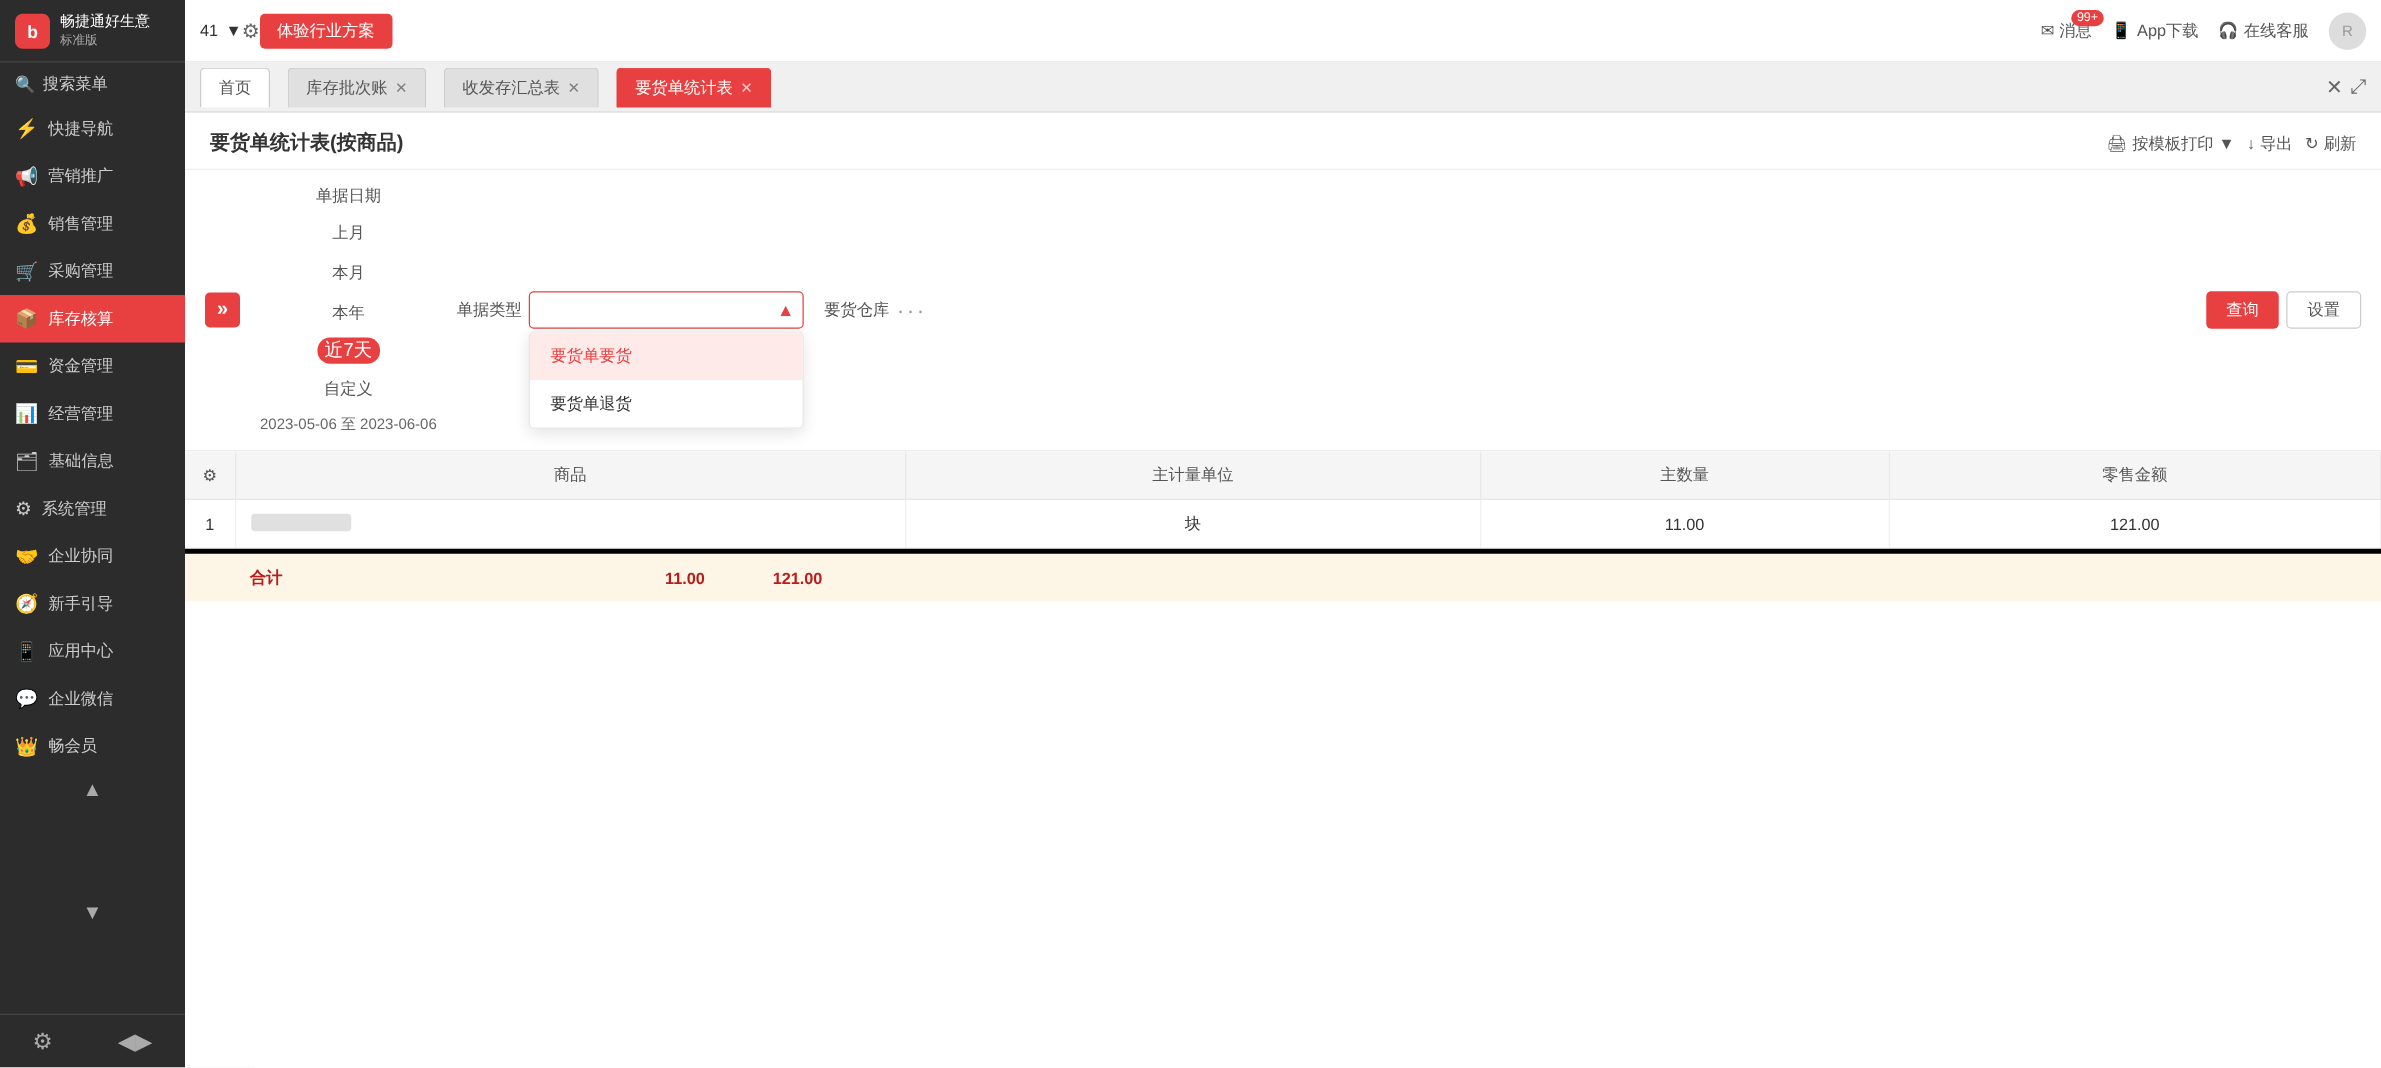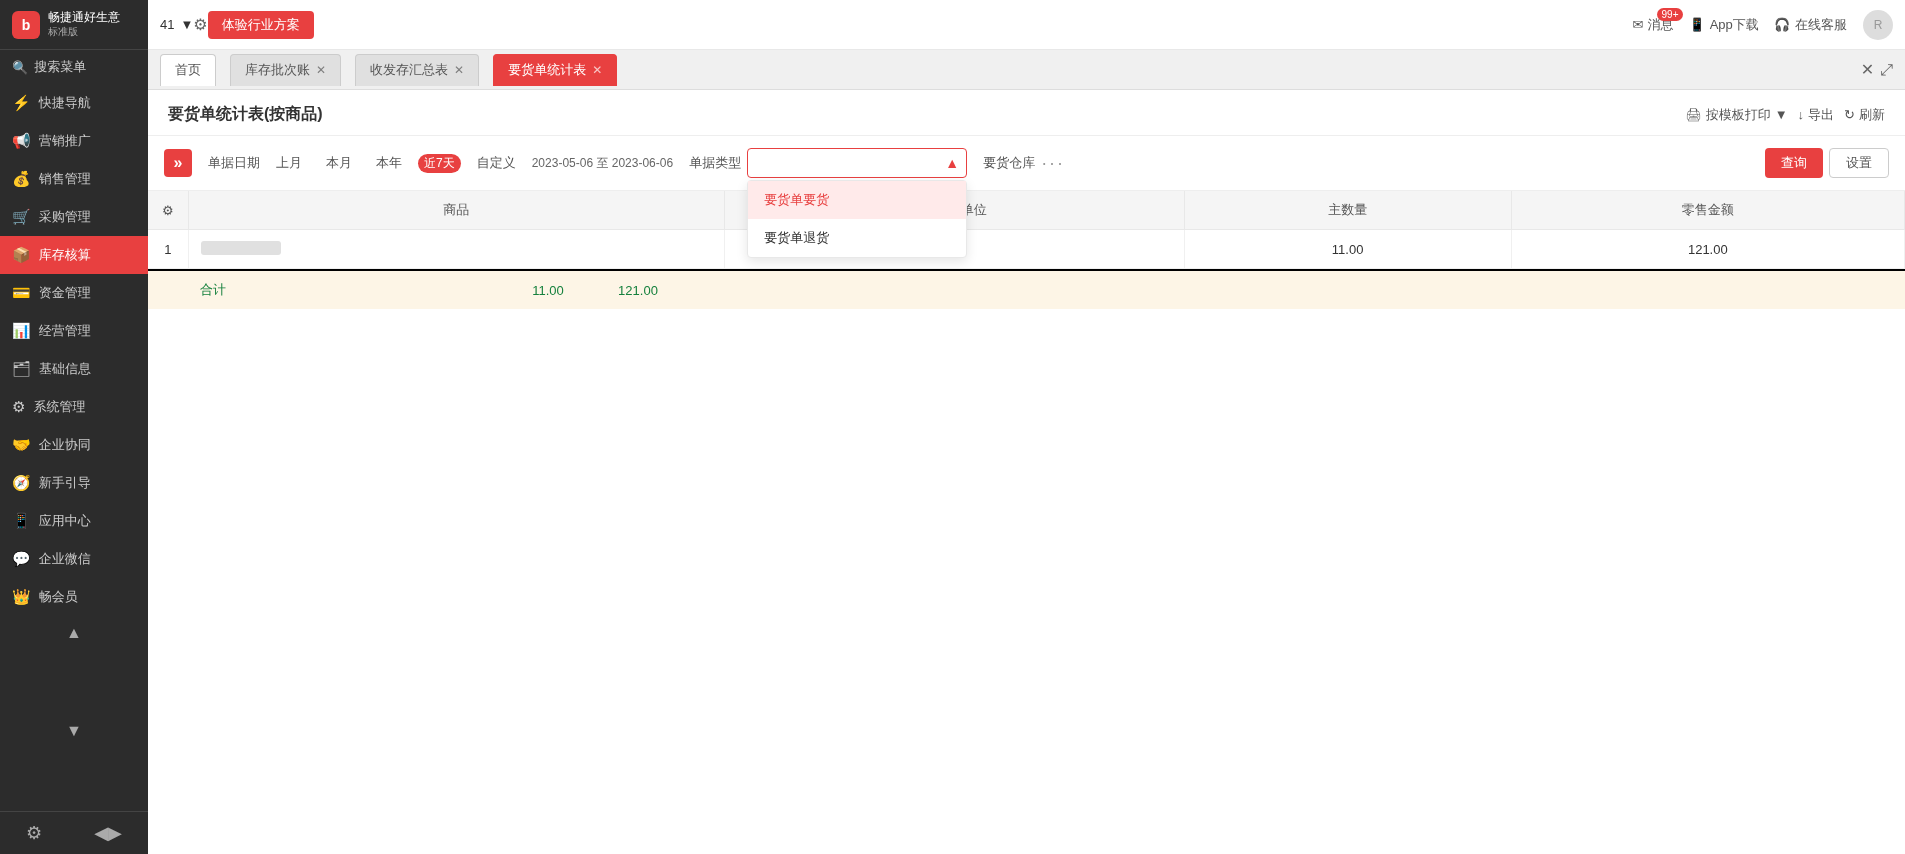--- a/index.html
+++ b/index.html
@@ -193,30 +193,30 @@
       position: relative;
     }
     .filter-toggle-btn {
       width: 28px; height: 28px;
       background: #e84040; color: white;
       border: none; border-radius: 4px;
       cursor: pointer; display: flex; align-items: center; justify-content: center;
       font-size: 16px; font-weight: bold;
     }
     .filter-section {
-      display: flex; align-items: center; gap: 8px;
+      display: flex; align-items: center; gap: 8px; flex-direction: column;
     }
     .filter-label { color: #555; font-size: 13px; }
     .date-btn {
       padding: 3px 8px; background: none; border: none;
       color: #555; cursor: pointer; font-size: 13px;
     }
     .date-range-badge {
       background: #e84040; color: white;
-      border-radius: 10px; font-size: 12px;
+      border-radius: 10px; font-size: 15px;
       padding: 1px 6px; cursor: pointer;
     }
     .date-custom-btn {
       padding: 3px 8px; background: none; border: none;
       color: #555; cursor: pointer; font-size: 13px;
     }
     .date-display { color: #666; font-size: 12px; }
 
     .filter-type-section {
       display: flex; align-items: center; gap: 6px;
@@ -306,23 +306,24 @@
     }
     .td-product { text-align: left; }
     .col-settings { width: 40px; }
 
     
     .table-footer {
       background: #fdf5e6;
       display: flex;
       align-items: center;
       padding: 10px 0;
-      border-top: 2px solid #000000;
+      border-top: 4px solid #000000;
       font-size: 13px;
-      color: #15803d;
+      color: #b91c1c;
+      font-weight: bold;
     }
 
     .product-placeholder {
       display: inline-block;
       background: #e0e0e0;
       border-radius: 3px;
       height: 14px;
       width: 80px;
     }
   </style>

